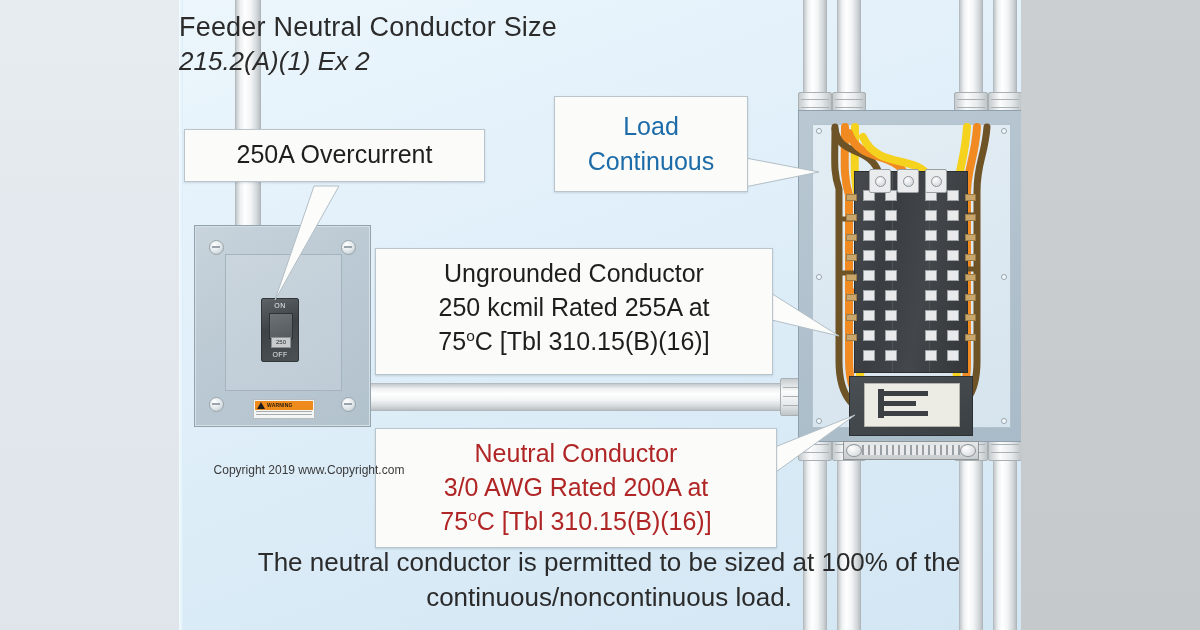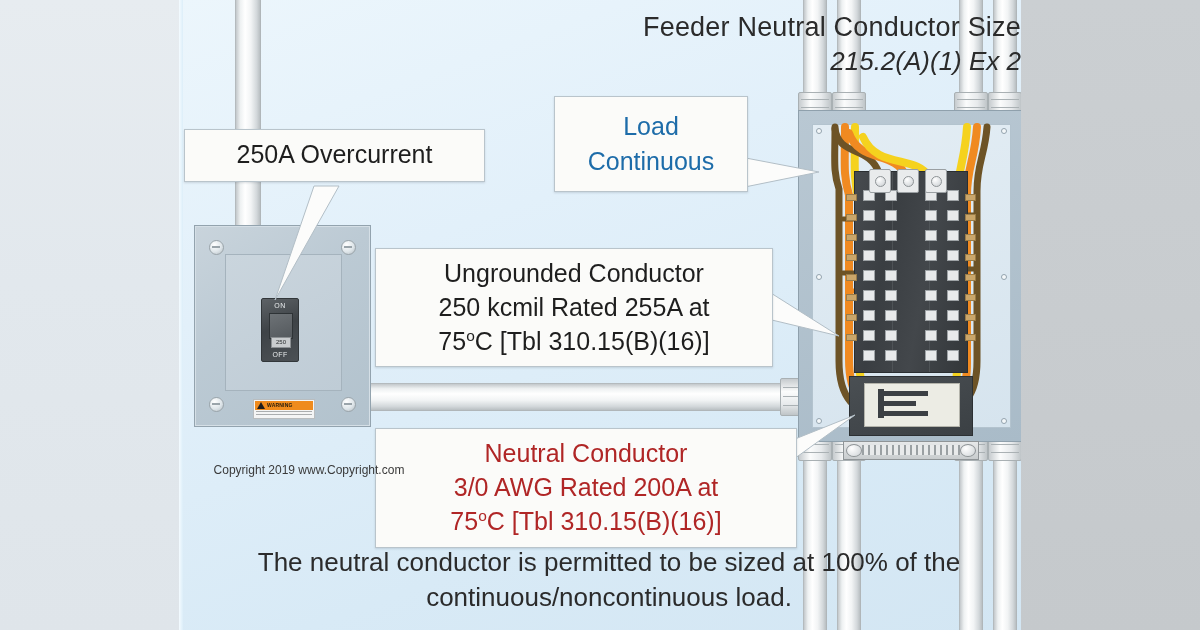--- a/index.html
+++ b/index.html
@@ -13,21 +13,21 @@
   #lb-right{left:1021px;width:179px;background:linear-gradient(180deg,#cbcfd2 0%,#c8cccf 50%,#c5c9cc 100%);}
 
   
   #panel{position:absolute;left:179px;top:0;width:842px;height:630px;
          background:linear-gradient(160deg,#ecf6fc 0%,#e2f0fa 35%,#d8eaf6 72%,#d3e6f3 100%);
          overflow:hidden;}
   #panel:before{content:"";position:absolute;left:0;top:0;width:4px;height:100%;
          background:linear-gradient(90deg,#f4fbff,#dceef9);}
 
   
-  .title{position:absolute;left:0;width:842px;text-align:right;color:#2b2b2b;}
+  .title{position:absolute;left:0;width:842px;text-align:left;color:#2b2b2b;}
   #title-line1{top:12px;font-size:27px;letter-spacing:.2px;}
   #title-line2{top:46px;font-size:26px;font-style:italic;}
 
   #caption{position:absolute;left:40px;top:545px;width:780px;text-align:center;
            font-size:26px;line-height:35px;color:#2b2b2b;}
 
   #copyright{position:absolute;left:20px;top:462px;width:220px;text-align:center;
              font-size:12px;line-height:17px;color:#3a3a3a;}
 
   
@@ -105,22 +105,22 @@
                    background:radial-gradient(circle at 35% 30%,#fff,#cdd2d5);border:1px solid #8f9497;}
   #neutralbar .holes{position:absolute;left:18px;right:18px;top:3px;height:10px;
                      background:repeating-linear-gradient(90deg,#9aa0a3 0 2px,#e8eaeb 2px 6px);}
 
   
   .callout{position:absolute;background:#fbfbf9;border:1px solid #b9c4cb;
            box-shadow:0 1px 2px rgba(60,80,95,.18);text-align:center;color:#1e1e1e;}
   .callout .ln{display:block;}
   #co-ocpd{left:5px;top:129px;width:287px;padding:8px 6px 10px;font-size:25px;line-height:33px;}
   #co-load{left:375px;top:96px;width:176px;padding:12px 8px;font-size:25px;line-height:35px;color:#1d6ca9;}
-  #co-ungrounded{left:196px;top:248px;width:380px;padding:7px 8px 8px;font-size:25px;line-height:34px;}
-  #co-neutral{left:196px;top:428px;width:380px;padding:7px 20px 9px;font-size:25px;line-height:34px;color:#b02626;}
+  #co-ungrounded{left:196px;top:248px;width:380px;padding:7px 8px 16px;font-size:25px;line-height:34px;}
+  #co-neutral{left:196px;top:428px;width:380px;padding:7px 10px 9px;font-size:25px;line-height:34px;color:#b02626;}
   sup.deg{font-size:.62em;vertical-align:super;line-height:0;}
 
   
   #pointers{position:absolute;left:0;top:0;width:842px;height:630px;pointer-events:none;}
 </style>
 </head>
 <body>
 
 <div id="stage">
 

